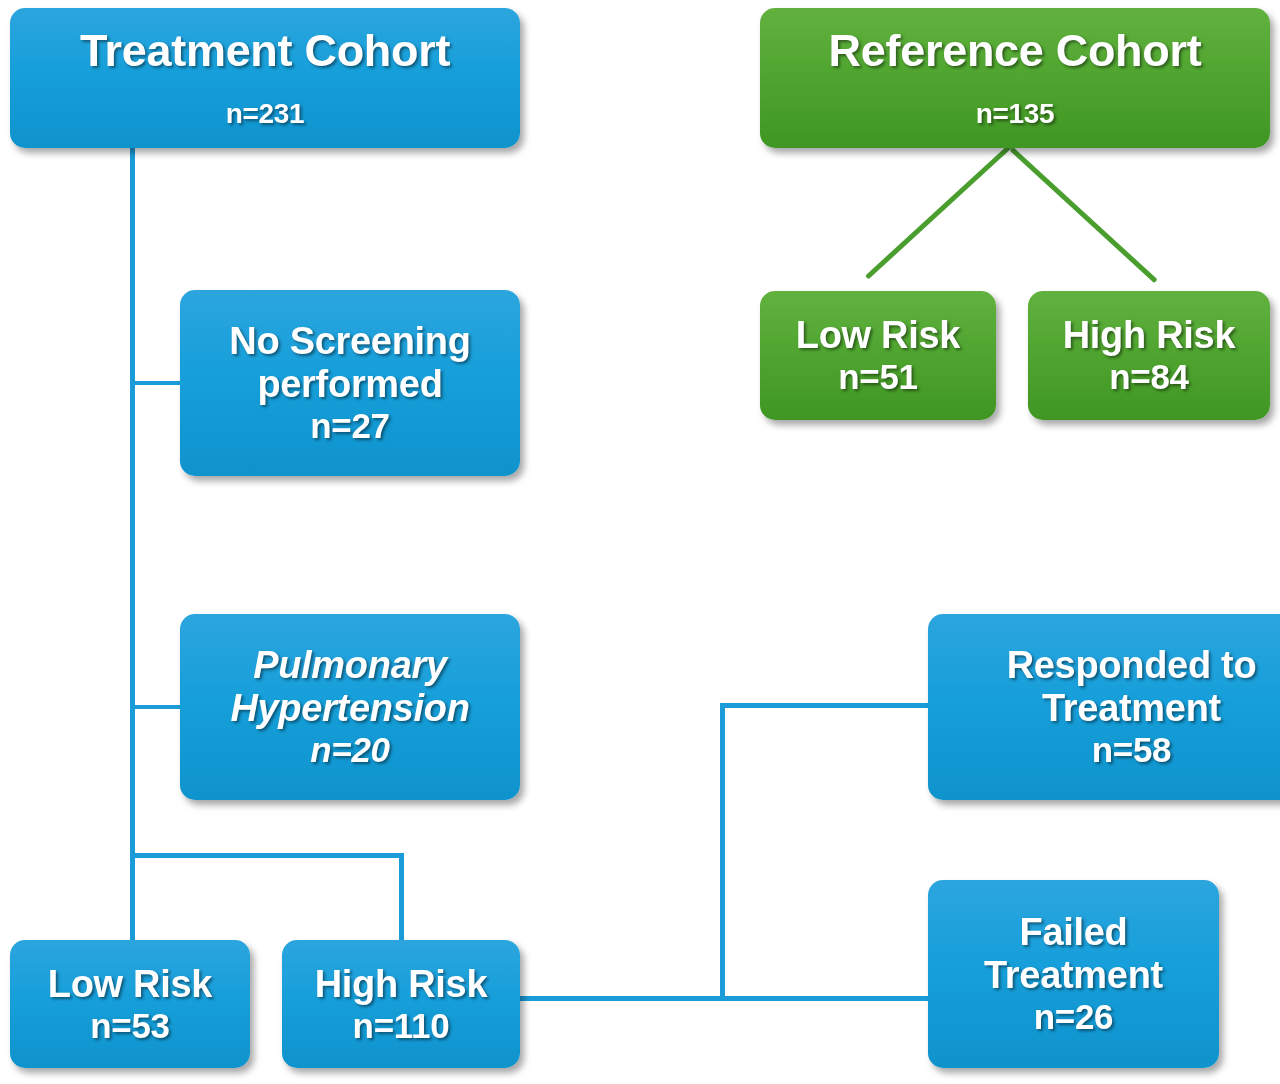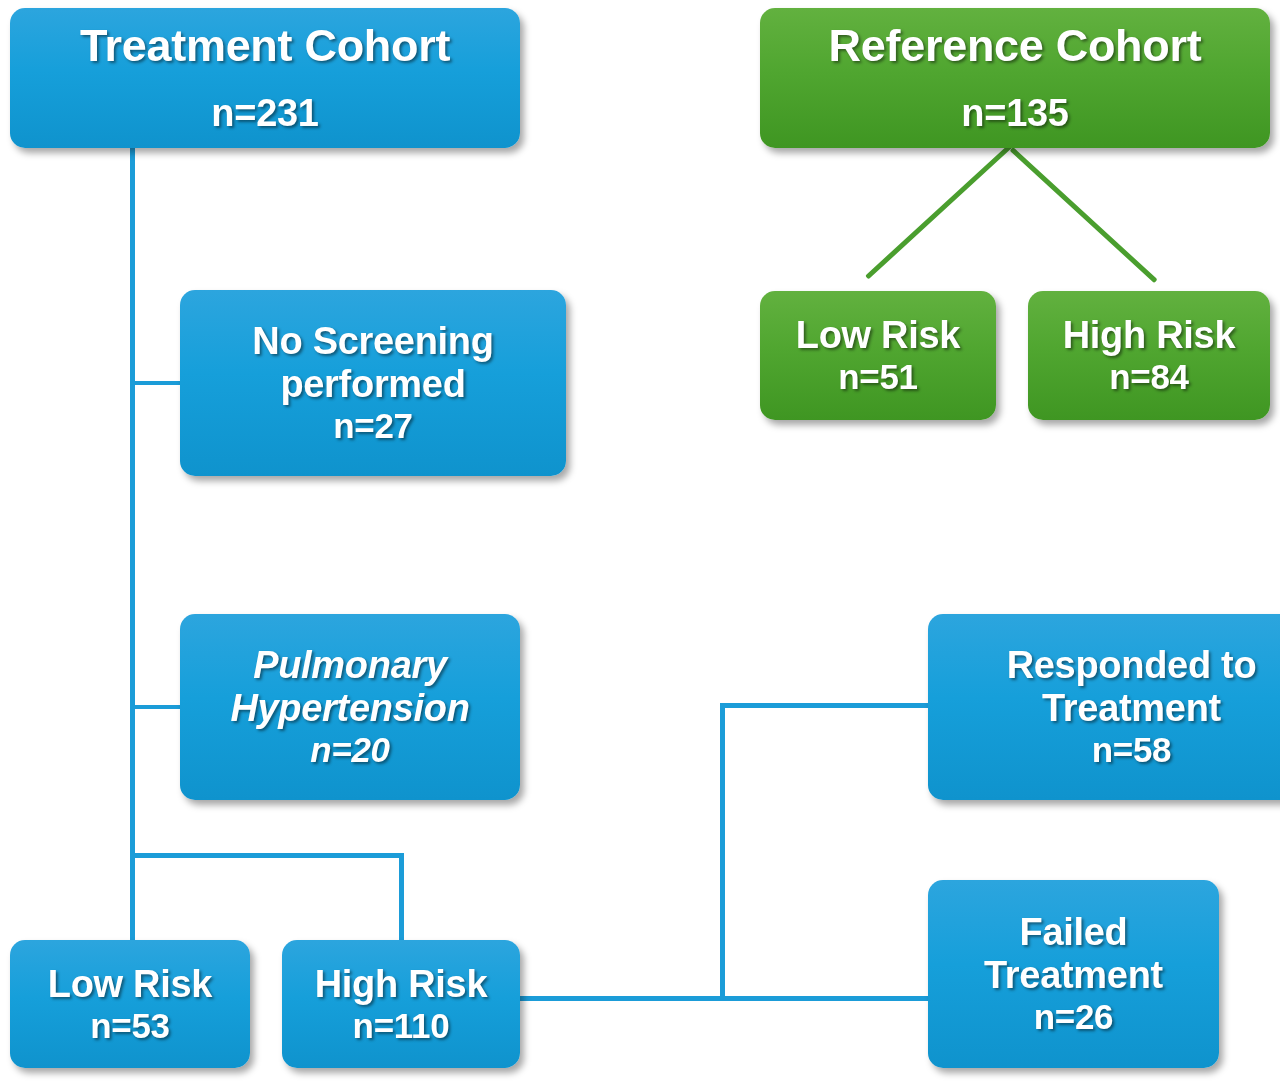--- a/index.html
+++ b/index.html
@@ -56,21 +56,21 @@
     letter-spacing: -0.3px;
     text-shadow: 2px 2px 3px rgba(0,0,0,0.45);
     line-height: 1.13;
     white-space: pre-line;
   }
   .node .title { font-size: 38px; }
   .node .count { font-size: 35px; }
 
   
   .node.cohort .title { font-size: 45px; }
-  .node.cohort .count { font-size: 38px; margin-top: 21px; }
+  .node.cohort .count { font-size: 28px; margin-top: 21px; }
 </style>
 </head>
 <body>
 
 <div id="canvas">
 
   <div class="line" style="left:130px; top:146px; width:5px; height:800px;"></div>
 
   <div class="line" style="left:130px; top:381px; width:55px; height:4px;"></div>
 
@@ -92,21 +92,21 @@
   <div class="node blue cohort" style="left:10px; top:8px; width:510px; height:140px;">
     <span class="title">Treatment Cohort</span>
     <span class="count">n=231</span>
   </div>
 
   <div class="node green cohort" style="left:760px; top:8px; width:510px; height:140px;">
     <span class="title">Reference Cohort</span>
     <span class="count">n=135</span>
   </div>
 
-  <div class="node blue" style="left:180px; top:290px; width:386px; height:186px;">
+  <div class="node blue" style="left:180px; top:290px; width:340px; height:186px;">
     <span class="title">No Screening
 performed</span>
     <span class="count">n=27</span>
   </div>
 
   <div class="node green" style="left:760px; top:291px; width:236px; height:129px;">
     <span class="title">Low Risk</span>
     <span class="count">n=51</span>
   </div>
 

